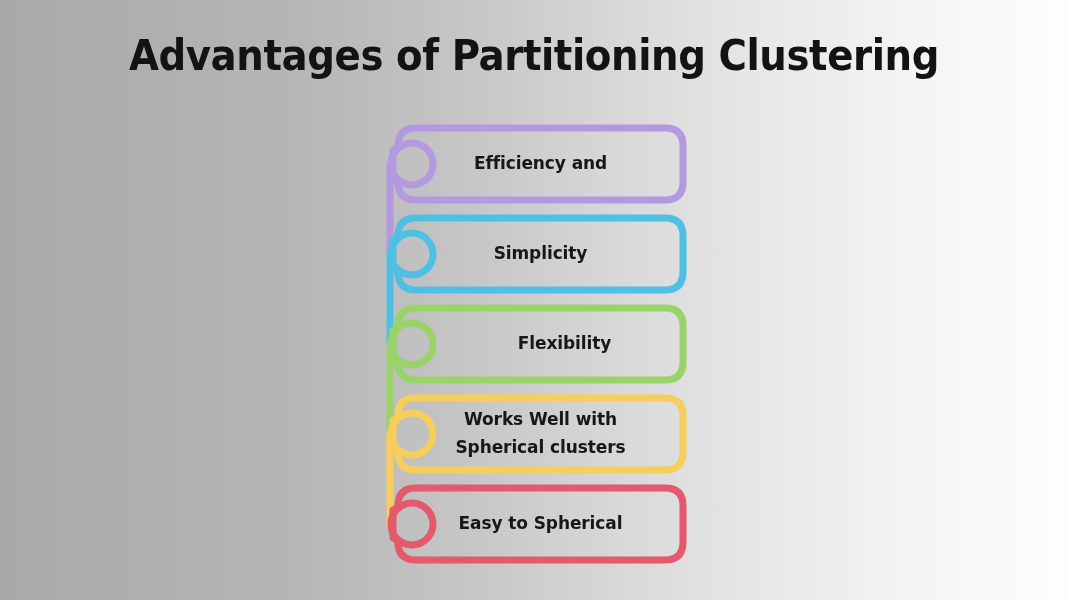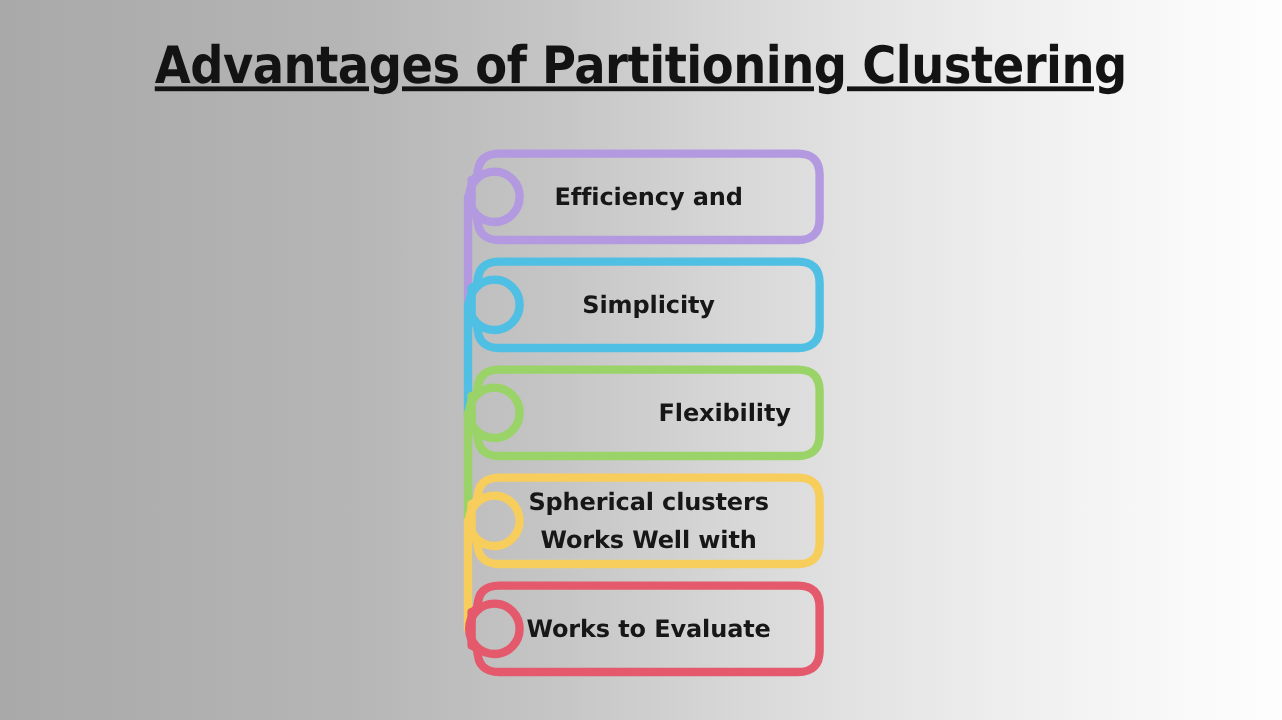--- a/index.html
+++ b/index.html
@@ -36,41 +36,40 @@
     left: 0;
     width: 1068px;
     text-align: center;
     font-size: 43px;
     font-weight: bold;
     color: #131313;
     letter-spacing: -0.4px;
     white-space: nowrap;
     font-family: "DejaVu Sans", "Liberation Sans", sans-serif;
     font-stretch: condensed;
-    text-decoration: underline;
   }
 
   
   #diagram {
     position: absolute;
     left: 0;
     top: 0;
     width: 1068px;
     height: 600px;
   }
   #diagram svg {
     display: block;
     width: 1068px;
     height: 600px;
   }
 
   .row-label {
     position: absolute;
     text-align: center;
-    font-size: 20px;
+    font-size: 17px;
     font-weight: bold;
     color: #171717;
     line-height: 1.62;
     font-family: "DejaVu Sans", "Liberation Sans", sans-serif;
     letter-spacing: -0.1px;
     pointer-events: none;
   }
 </style>
 </head>
 <body>
@@ -100,25 +99,25 @@
     </svg>
   </div>
 
   <div id="labels">
       <div class="row-label" style="left: 426px; width: 229px; top: 128px; height: 72px; display: flex; flex-direction: column; justify-content: center;">
         <div>Efficiency and</div>
       </div>
       <div class="row-label" style="left: 426px; width: 229px; top: 218px; height: 72px; display: flex; flex-direction: column; justify-content: center; align-items: center;">
         <div>Simplicity</div>
       </div>
-      <div class="row-label" style="left: 430px; width: 229px; top: 308px; height: 72px; display: flex; flex-direction: column; justify-content: center; text-align: right;">
+      <div class="row-label" style="left: 450px; width: 229px; top: 308px; height: 72px; display: flex; flex-direction: column; justify-content: center;">
         <div>Flexibility</div>
       </div>
       <div class="row-label" style="left: 426px; width: 229px; top: 398px; height: 72px; display: flex; flex-direction: column; justify-content: center;">
+        <div>Works Well with</div>
         <div>Spherical clusters</div>
-        <div>Works Well with</div>
       </div>
       <div class="row-label" style="left: 426px; width: 229px; top: 488px; height: 72px; display: flex; flex-direction: column; justify-content: center;">
-        <div>Works to Evaluate</div>
+        <div>Easy to Spherical</div>
       </div>
     </div>
 
 </div>
 
 </body></html>

